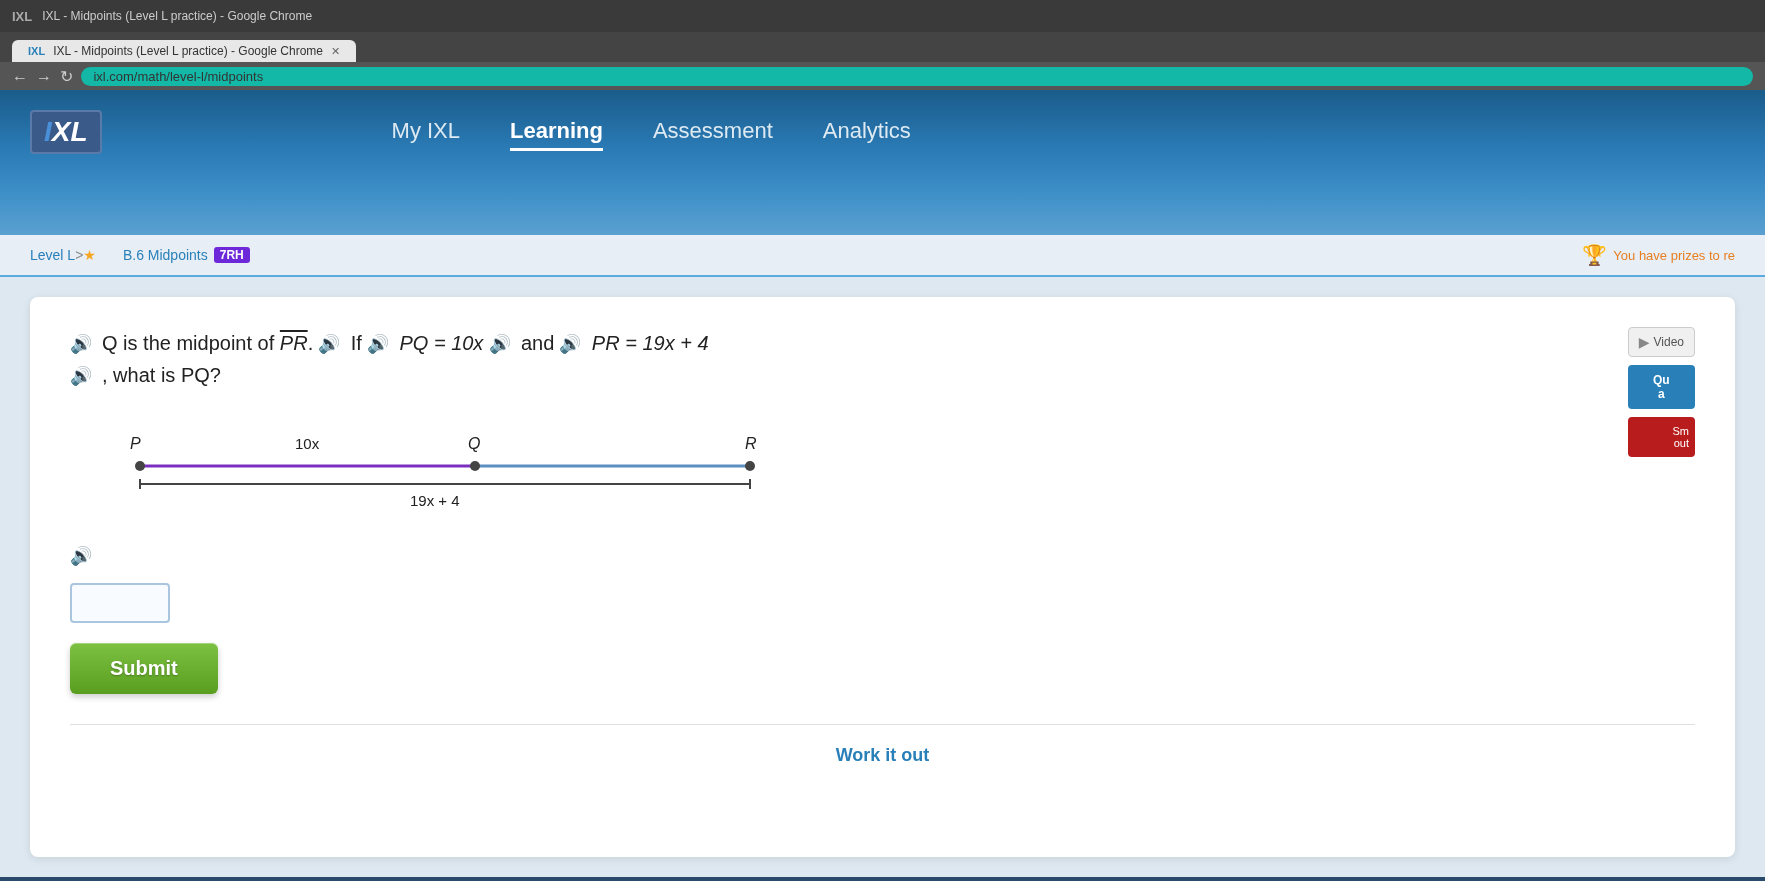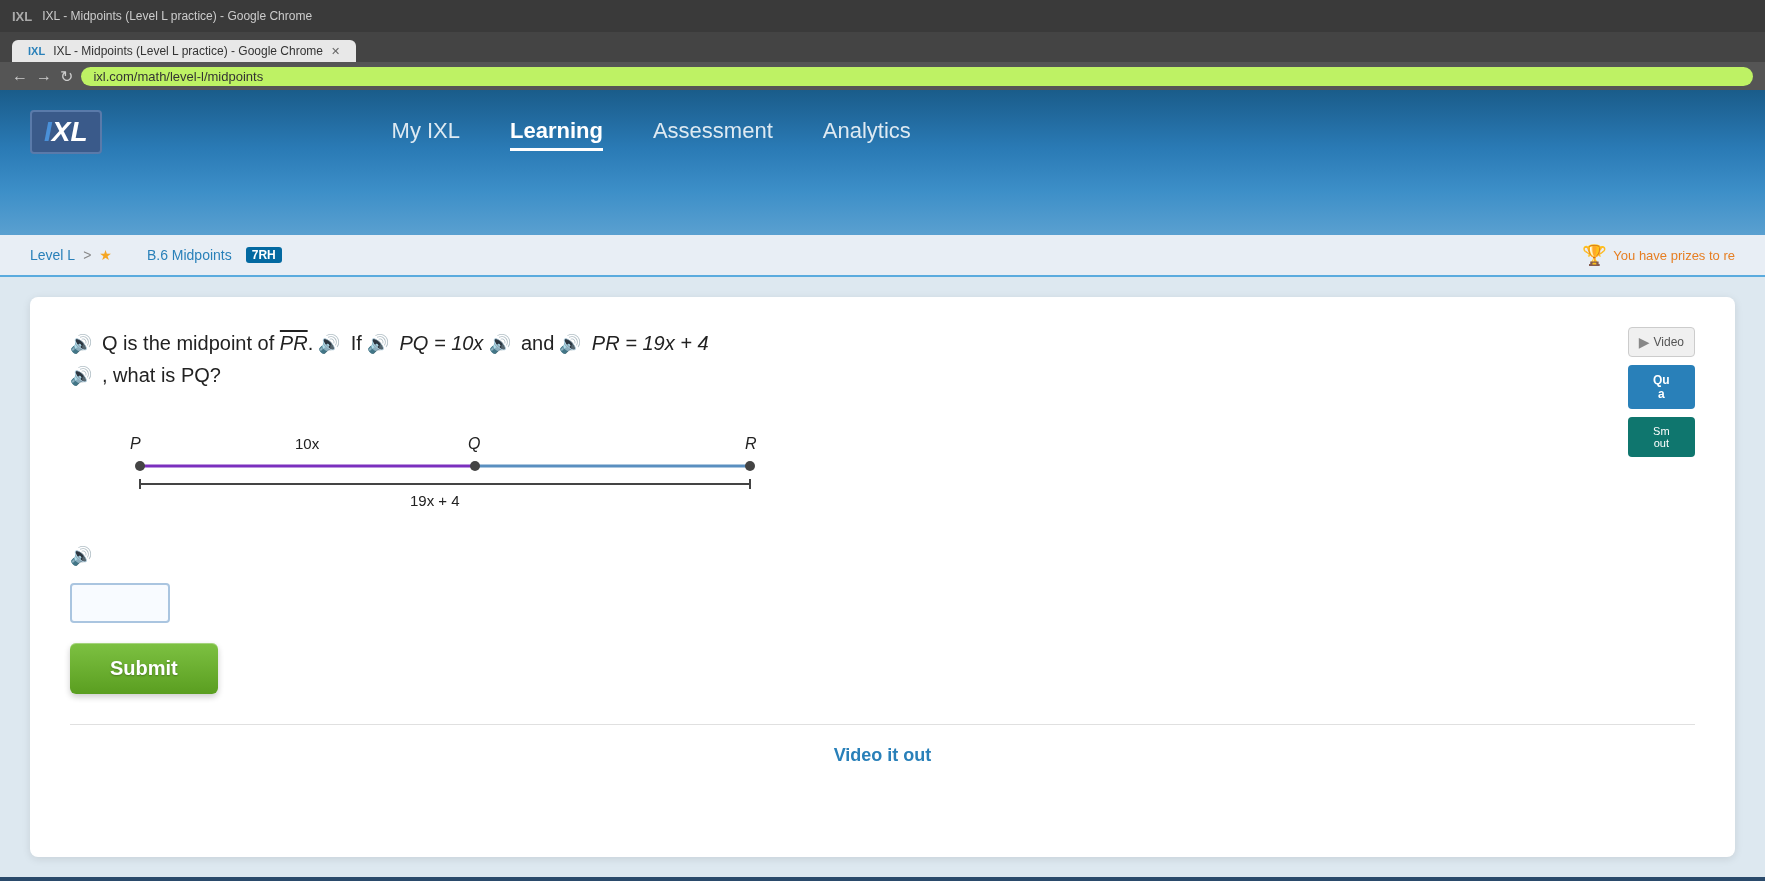--- a/index.html
+++ b/index.html
@@ -43,21 +43,21 @@
     }
     .address-bar {
       background: #555;
       padding: 3px 12px;
       display: flex;
       align-items: center;
       gap: 8px;
       height: 28px;
     }
     .address-bar .url {
-      background: #bef264;
+      background: #14b8a6;
       border-radius: 12px;
       padding: 2px 12px;
       font-size: 13px;
       color: #333;
       flex: 1;
     }
 
     
     .ixl-header {
       background: linear-gradient(180deg, #1a5c8a 0%, #2a7ab5 40%, #3d8fc8 70%, #5aa0d0 100%);
@@ -115,33 +115,32 @@
       font-weight: 600;
       border-bottom: 3px solid white;
     }
 
     
     .breadcrumb-bar {
       background: #e8eef5;
       padding: 8px 30px;
       display: flex;
       align-items: center;
-      gap: 8px;
       font-size: 14px;
       color: #444;
       border-bottom: 2px solid #5aabde;
     }
     .breadcrumb-bar .separator {
       color: #888;
     }
     .breadcrumb-bar .star {
       color: #f5a623;
     }
     .breadcrumb-bar .code-badge {
-      background: #0369a1;
+      background: #6d28d9;
       color: white;
       border-radius: 3px;
       padding: 1px 6px;
       font-size: 12px;
       font-weight: bold;
       margin-left: 6px;
     }
     .breadcrumb-bar .prizes-notice {
       margin-left: auto;
       color: #e67e22;
@@ -193,26 +192,26 @@
     .qu-badge {
       background: #2980b9;
       color: white;
       border-radius: 4px;
       padding: 8px 6px;
       font-size: 12px;
       text-align: center;
       font-weight: bold;
     }
     .sm-badge {
-      background: #0f766e;
+      background: #b91c1c;
       color: white;
       border-radius: 4px;
       padding: 8px 6px;
       font-size: 11px;
-      text-align: center;
+      text-align: right;
     }
 
     .problem-text {
       font-size: 20px;
       color: #222;
       line-height: 1.6;
       margin-bottom: 30px;
     }
     .problem-text .math {
       font-style: italic;
@@ -399,17 +398,17 @@
 
     <div class="answer-section">
       <div style="display:flex; align-items:center; gap:8px; margin-bottom:16px;">
         <span class="sound-icon">🔊</span>
       </div>
       <input type="text" class="answer-input" placeholder="" style="">
       <button class="submit-btn">Submit</button>
     </div>
 
     <div class="work-it-out">
-      <div class="work-it-out-link">Video it out</div>
+      <div class="work-it-out-link">Work it out</div>
     </div>
 
   </div>
 </div>
 
 </body></html>

